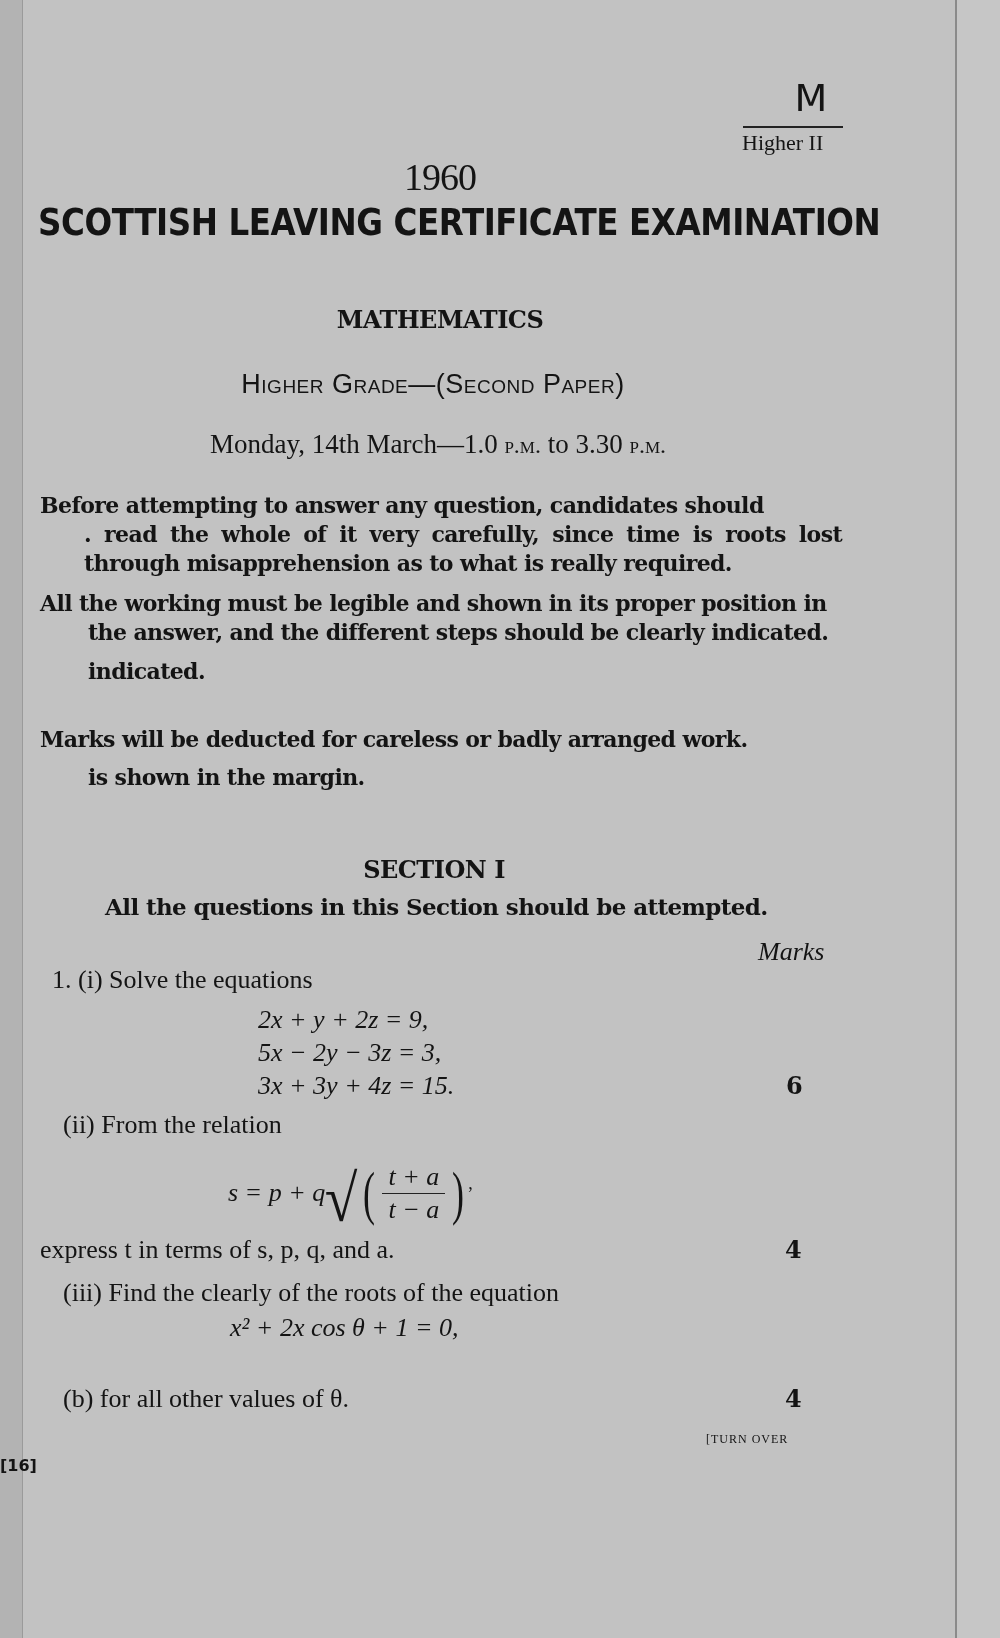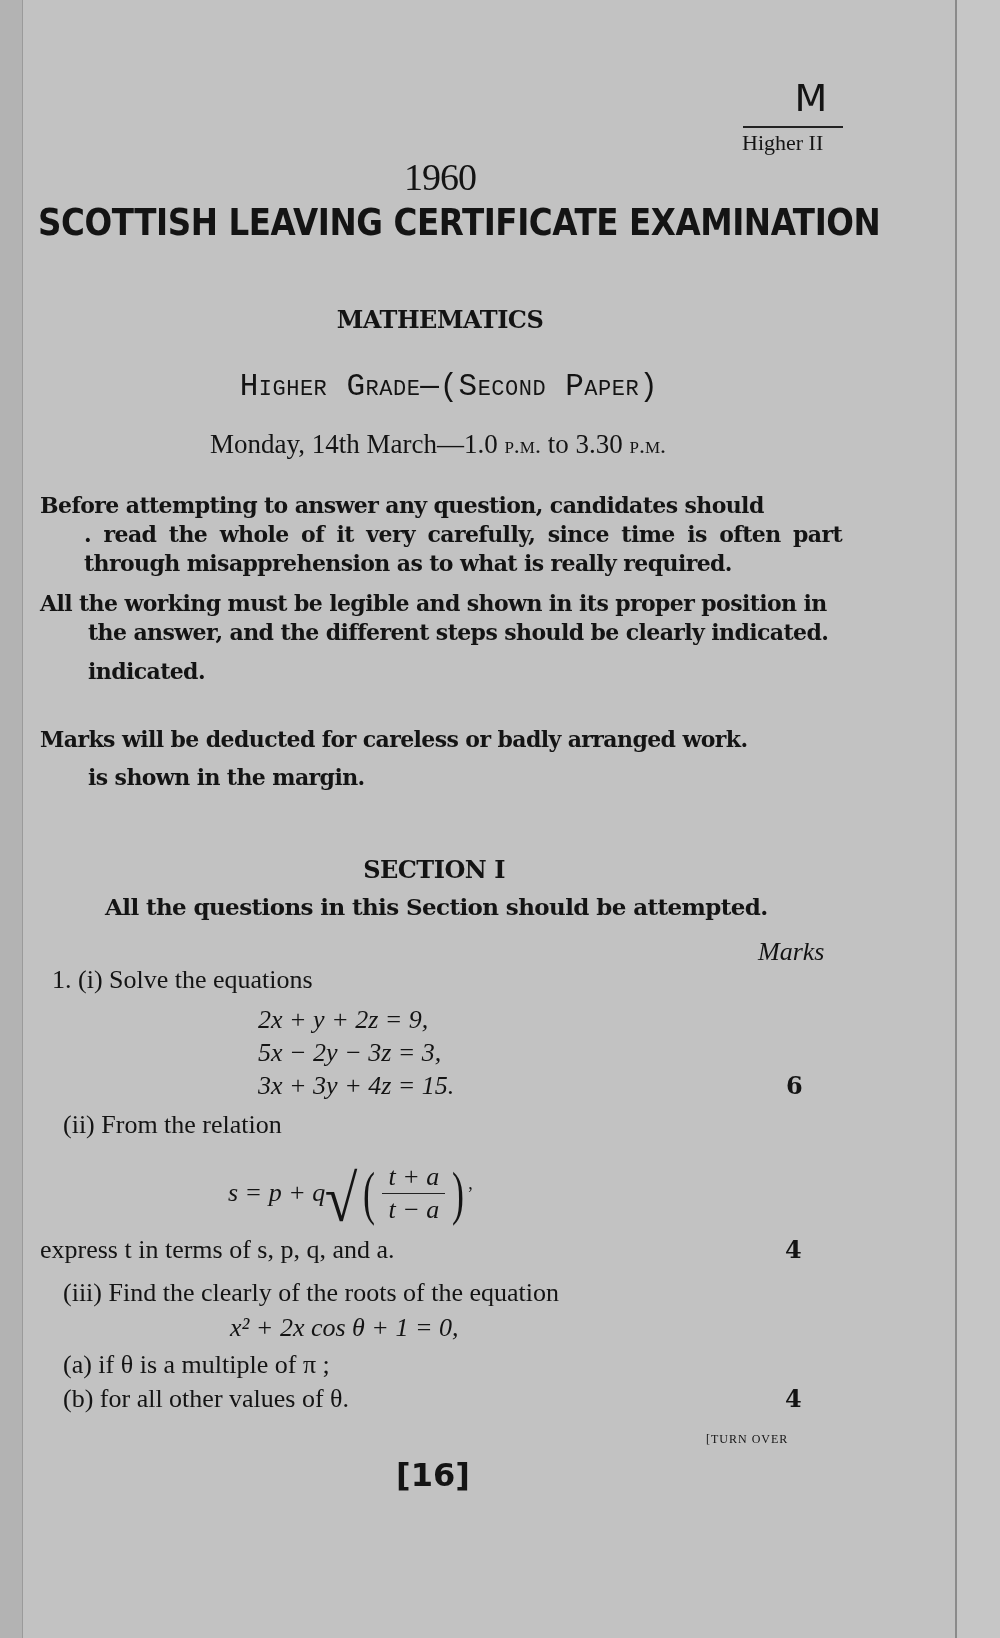--- a/index.html
+++ b/index.html
@@ -21,21 +21,21 @@
     .abs { position: absolute; white-space: nowrap; }
 
     .code-m { left: 790px; top: 78px; font-family: "DejaVu Sans", sans-serif; font-size: 38px; line-height: 40px; width: 42px; text-align: center; }
     .code-rule { left: 743px; top: 126px; width: 100px; height: 2px; background: #222; }
     .code-label { left: 742px; top: 130px; font-family: "Liberation Serif", serif; font-size: 22px; }
 
     .year { left: 0; width: 880px; top: 155px; text-align: center; font-family: Liberation Serif, serif; font-size: 38px; letter-spacing: -1px; }
     .title { left: 38px; top: 201px; font-family: "DejaVu Sans", sans-serif; font-weight: bold; font-size: 37px; letter-spacing: -0.5px; transform: scaleX(0.88); transform-origin: left top; }
 
     .subject { left: 0; width: 880px; top: 305px; text-align: center; font-family: "DejaVu Serif", serif; font-weight: bold; font-size: 24px; letter-spacing: -0.5px; }
-    .grade { left: 0; width: 866px; top: 369px; text-align: center; font-family: Liberation Mono, monospace; font-size: 31px; font-variant: small-caps; letter-spacing: 0.5px; margin-left: 16px; }
+    .grade { left: 0; width: 866px; top: 369px; text-align: center; font-family: Liberation Sans, sans-serif; font-size: 27px; font-variant: small-caps; letter-spacing: 0.5px; }
     .date { left: 0; width: 876px; top: 429px; text-align: center; font-family: "Liberation Serif", serif; font-size: 27px; }
     .date .sc { font-variant: small-caps; font-size: 24px; }
 
     .instr { position: absolute; left: 40px; width: 802px; font-family: "DejaVu Serif", serif; font-weight: bold; font-size: 22px; line-height: 29px; letter-spacing: -0.6px; text-align: justify; }
     .instr .cont { display: block; padding-left: 48px; }
 
     .sec-head { left: 0; width: 868px; top: 855px; text-align: center; font-family: "DejaVu Serif", serif; font-weight: bold; font-size: 24px; letter-spacing: -0.5px; }
     .sec-sub { left: 105px; top: 893px; font-family: "DejaVu Serif", serif; font-weight: bold; font-size: 23px; letter-spacing: -0.6px; }
     .marks-label { left: 758px; top: 937px; font-family: "Liberation Serif", serif; font-style: italic; font-size: 26px; }
 
@@ -44,21 +44,21 @@
     .mark { font-family: "DejaVu Serif", serif; font-weight: bold; font-size: 24px; }
 
     .formula { left: 228px; top: 1158px; height: 70px; font-family: "Liberation Serif", serif; font-style: italic; font-size: 26px; display: flex; align-items: center; }
     .frac { display: inline-flex; flex-direction: column; align-items: center; margin: 0 3px; }
     .frac .num { border-bottom: 1.5px solid #222; padding: 0 6px; line-height: 32px; }
     .frac .den { padding: 0 6px; line-height: 32px; }
     .paren { font-style: normal; font-size: 60px; font-weight: 200; line-height: 60px; transform: scaleX(0.6); display: inline-block; }
     .sqrt-sym { font-style: normal; font-size: 66px; line-height: 60px; display: inline-block; transform: translateY(6px) scaleX(0.9); margin-left: -2px; }
 
     .turn { left: 706px; top: 1432px; font-family: "Liberation Serif", serif; font-size: 12px; letter-spacing: 1px; }
-    .pagenum { left: 0; width: 866px; top: 1456px; text-align: center; font-family: "DejaVu Sans", sans-serif; font-weight: bold; font-size: 32px; }
+    .pagenum { left: 0; width: 866px; top: 1456px; text-align: left; font-family: "DejaVu Sans", sans-serif; font-weight: bold; font-size: 16px; }
   </style>
 </head>
 <body>
 
 <div class="page">
   <div class="gutter"></div>
   <div class="right-edge"></div>
 
   <div class="abs code-m">M</div>
   <div class="abs code-rule"></div>
@@ -66,21 +66,21 @@
 
   <div class="abs year">1960</div>
   <div class="abs title">SCOTTISH LEAVING CERTIFICATE EXAMINATION</div>
 
   <div class="abs subject">MATHEMATICS</div>
   <div class="abs grade">Higher Grade—(Second Paper)</div>
   <div class="abs date"><span>Monday, 14th March—1.0 </span><span class="sc">p.m.</span><span> to 3.30 </span><span class="sc">p.m.</span></div>
 
   <div class="instr" style="top:491px;">
     <span>Before attempting to answer any question, candidates should</span>
-    <span class="cont" style="padding-left:44px">. read the whole of it very carefully, since time is often part through misapprehension as to what is really required.</span>
+    <span class="cont" style="padding-left:44px">. read the whole of it very carefully, since time is roots lost through misapprehension as to what is really required.</span>
   </div>
   <div class="instr" style="top:589px;">
     <span>All the working must be legible and shown in its proper position in</span>
     <span class="cont">the answer, and the different steps should be clearly indicated.</span>
   </div>
   <div class="instr" style="top:657px;">
     <span class="cont">indicated.</span>
   </div>
   <div class="instr" style="top:725px;">
     <span>Marks will be deducted for careless or badly arranged work.</span>
@@ -109,20 +109,19 @@
       <span class="den">t − a</span>
     </span>
     <span class="paren">)</span>
     <span style="font-style:normal;font-size:18px;margin-top:-20px">,</span>
   </div>
   <div class="abs q" style="left:40px; top:1235px;">express t in terms of s, p, q, and a.</div>
   <div class="abs mark" style="left:785px; top:1235px;">4</div>
 
   <div class="abs q" style="left:63px; top:1278px;">(iii) Find the clearly of the roots of the equation</div>
   <div class="abs eq" style="left:230px; top:1313px;">x² + 2x cos θ + 1 = 0,</div>
-  <div class="abs q" style="left:63px; top:1350px;">(a) if θ is a multiple of π ;</div>
   <div class="abs q" style="left:63px; top:1384px;">(b) for all other values of θ.</div>
   <div class="abs mark" style="left:785px; top:1384px;">4</div>
 
   <div class="abs turn">[TURN OVER</div>
   <div class="abs pagenum">[16]</div>
 </div>
 <div class="right-bg"></div>
 
 </body></html>

